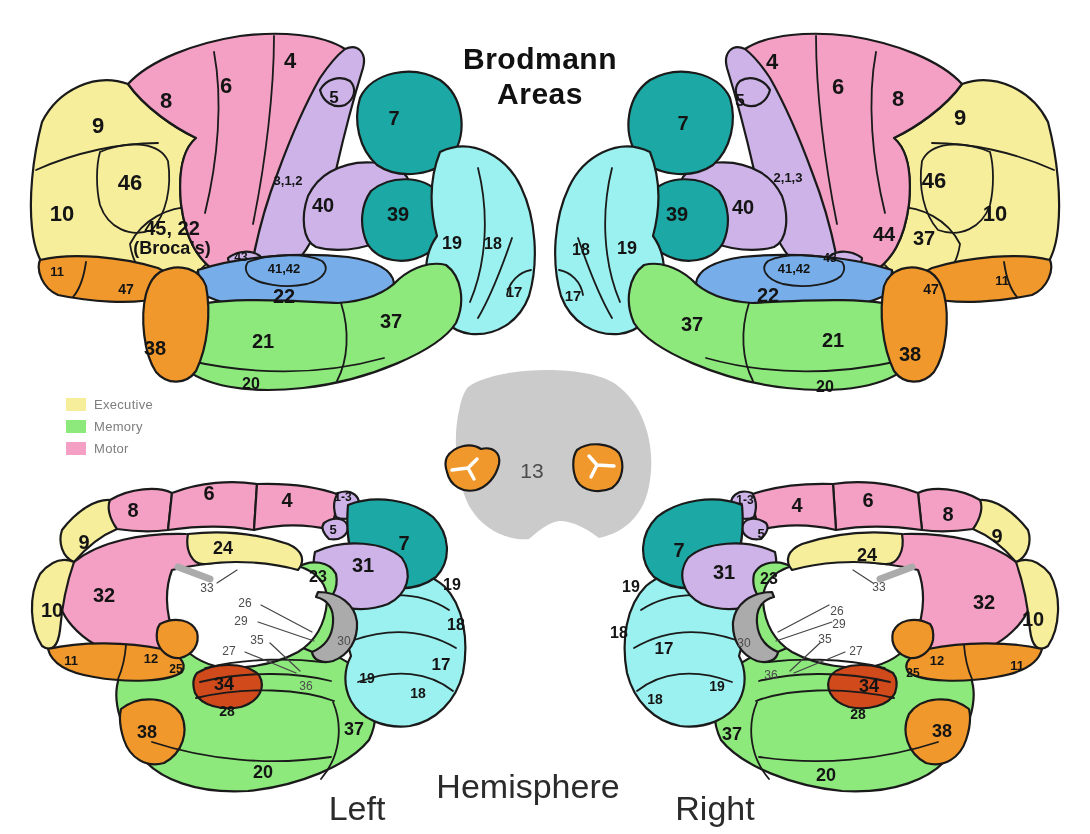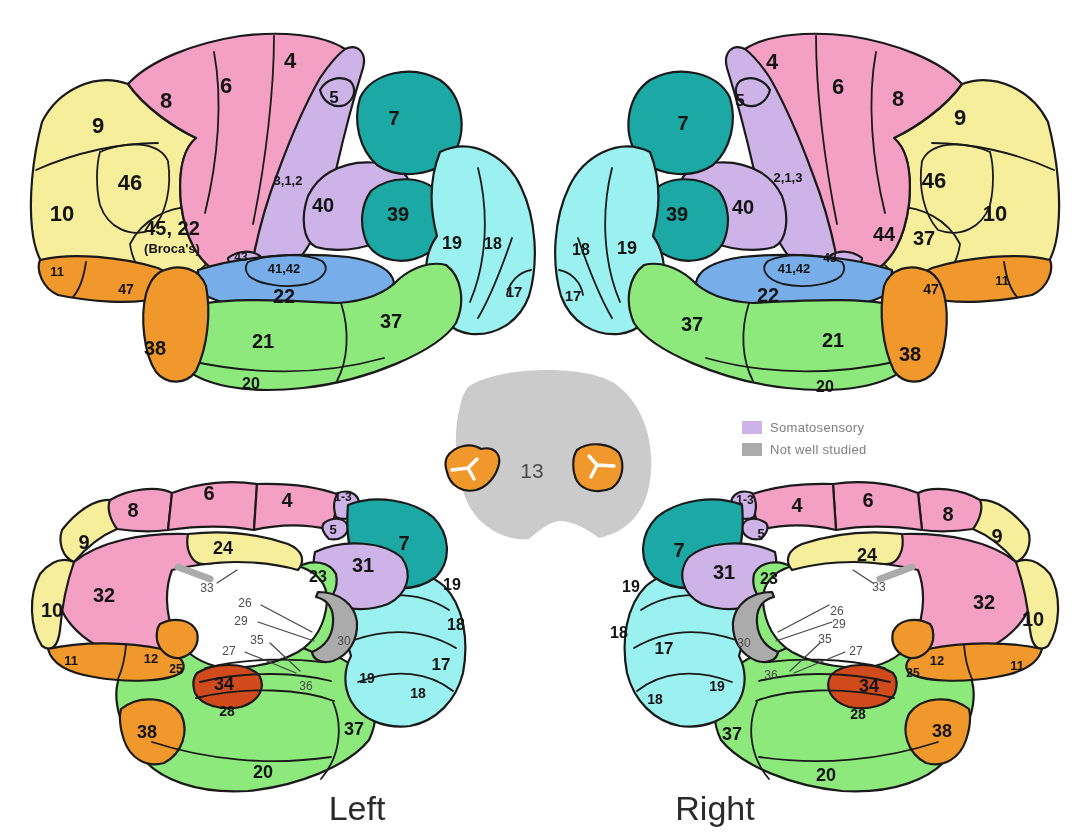--- a/index.html
+++ b/index.html
@@ -121,46 +121,54 @@
       <path class="f-emotional o" d="M 577,450 C 589,441 610,443 619,453 C 625,464 623,480 612,488 C 599,494 583,491 577,481 C 572,471 572,457 577,450 Z"></path>
       <path class="whitemark" d="M 614,466 L 597,465 M 597,465 L 589,456 M 597,465 L 591,477"></path>
     </g>
 
     <use href="#lat-brain"></use>
     <use href="#lat-brain" transform="translate(1090,0) scale(-1,1)"></use>
     <use href="#med-brain"></use>
     <use href="#med-brain" transform="translate(1090,0) scale(-1,1)"></use>
   </svg>
 
-
-  <div class="legend-group lg-2">
+  <div class="title">
+    <div>Brodmann</div>
+    <div>Areas</div>
+  </div>
+
+  <div class="legend-group lg-0">
       <div class="legend-row">
-        <span class="legend-swatch" style="background: var(--somatosensory);"></span>
-        <span class="legend-label">Somatosensory</span>
+        <span class="legend-swatch" style="background: var(--executive);"></span>
+        <span class="legend-label">Executive</span>
       </div>
       <div class="legend-row">
-        <span class="legend-swatch" style="background: var(--notwell);"></span>
-        <span class="legend-label">Not well studied</span>
+        <span class="legend-swatch" style="background: var(--memory);"></span>
+        <span class="legend-label">Memory</span>
+      </div>
+      <div class="legend-row">
+        <span class="legend-swatch" style="background: var(--motor);"></span>
+        <span class="legend-label">Motor</span>
       </div>
     </div>
 
   <div class="labels" id="labels">
       <span class="area-label" style="left: 290px; top: 61px; font-size: 22px;">4</span>
       <span class="area-label" style="left: 226px; top: 86px; font-size: 22px;">6</span>
       <span class="area-label" style="left: 166px; top: 101px; font-size: 22px;">8</span>
       <span class="area-label" style="left: 98px; top: 126px; font-size: 22px;">9</span>
       <span class="area-label" style="left: 334px; top: 97px; font-size: 17px;">5</span>
       <span class="area-label" style="left: 394px; top: 118px; font-size: 20px;">7</span>
       <span class="area-label" style="left: 130px; top: 183px; font-size: 22px;">46</span>
       <span class="area-label" style="left: 288px; top: 180px; font-size: 13px;">3,1,2</span>
       <span class="area-label" style="left: 323px; top: 205px; font-size: 20px;">40</span>
       <span class="area-label" style="left: 398px; top: 214px; font-size: 20px;">39</span>
       <span class="area-label" style="left: 62px; top: 214px; font-size: 22px;">10</span>
       <span class="area-label" style="left: 172px; top: 228px; font-size: 20px;">45, 22</span>
-      <span class="area-label" style="left: 172px; top: 248px; font-size: 13px;">(Broca's)</span>
+      <span class="area-label" style="left: 172px; top: 248px; font-size: 18px;">(Broca's)</span>
       <span class="area-label" style="left: 452px; top: 243px; font-size: 18px;">19</span>
       <span class="area-label" style="left: 493px; top: 244px; font-size: 16px;">18</span>
       <span class="area-label" style="left: 241px; top: 257px; font-size: 12px;">43</span>
       <span class="area-label" style="left: 284px; top: 268px; font-size: 13px;">41,42</span>
       <span class="area-label" style="left: 514px; top: 291px; font-size: 15px;">17</span>
       <span class="area-label" style="left: 284px; top: 296px; font-size: 20px;">22</span>
       <span class="area-label" style="left: 126px; top: 289px; font-size: 14px;">47</span>
       <span class="area-label" style="left: 57px; top: 271px; font-size: 13px;">11</span>
       <span class="area-label" style="left: 391px; top: 321px; font-size: 20px;">37</span>
       <span class="area-label" style="left: 263px; top: 341px; font-size: 20px;">21</span>
@@ -251,15 +259,16 @@
       <span class="area-label" style="left: 717px; top: 686px; font-size: 14px;">19</span>
       <span class="area-label" style="left: 869px; top: 686px; font-size: 18px;">34</span>
       <span class="area-label" style="left: 655px; top: 699px; font-size: 14px;">18</span>
       <span class="area-label" style="left: 858px; top: 714px; font-size: 14px;">28</span>
       <span class="area-label" style="left: 942px; top: 731px; font-size: 18px;">38</span>
       <span class="area-label" style="left: 732px; top: 734px; font-size: 18px;">37</span>
       <span class="area-label" style="left: 826px; top: 775px; font-size: 18px;">20</span>
       <span class="area-label plain" style="left: 532px; top: 470px; font-size: 21px;">13</span>
     </div>
 
+  <div class="caption cap-hemisphere">Hemisphere</div>
   <div class="caption cap-left">Left</div>
   <div class="caption cap-right">Right</div>
 </div>
 
 </body></html>

